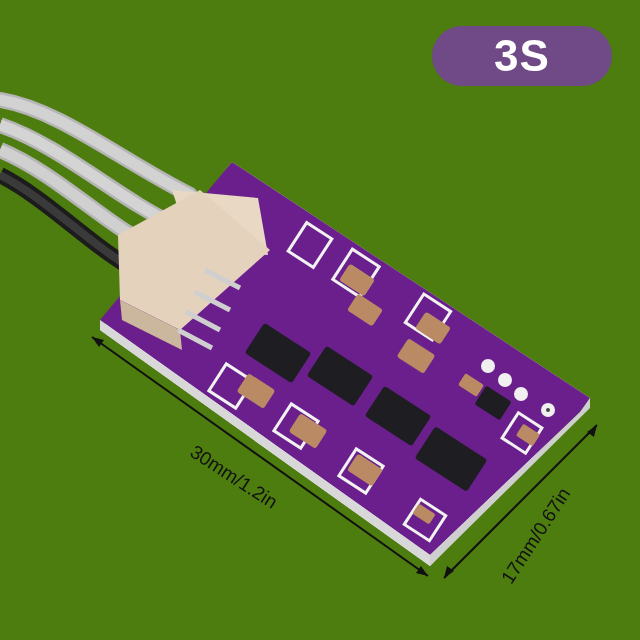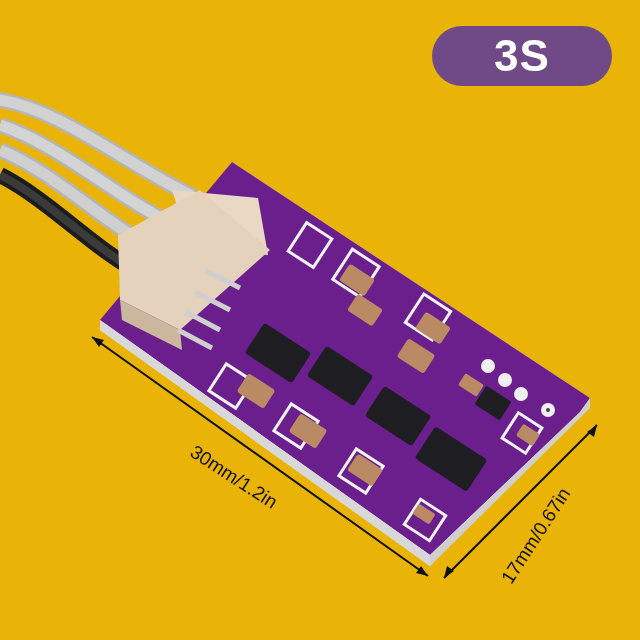--- a/index.html
+++ b/index.html
@@ -1,16 +1,16 @@
 <!DOCTYPE html>
 <html><head>
 <meta charset="utf-8">
 <style>
   html,body{margin:0;padding:0;background:#ffffff;}
-  #stage{position:relative;width:640px;height:640px;overflow:hidden;background:#eab308;font-family:"Liberation Sans",sans-serif;}
+  #stage{position:relative;width:640px;height:640px;overflow:hidden;background:#4d7c0f;font-family:"Liberation Sans",sans-serif;}
   .badge{position:absolute;left:432px;top:26px;width:180px;height:60px;border-radius:30px;background:#6f4a86;display:flex;align-items:center;justify-content:center;}
   .badge span{color:#ffffff;font-weight:bold;font-size:44px;letter-spacing:1px;font-family:"Liberation Sans",sans-serif;}
   svg{position:absolute;left:0;top:0;}
   .dim-label{position:absolute;font-size:19px;color:#111;font-family:"Liberation Sans",sans-serif;white-space:nowrap;transform-origin:left top;}
   #dim-length{left:198px;top:441px;transform:rotate(33deg);}
   #dim-width{left:497px;top:576px;transform:rotate(-57deg);}
 </style>
 </head>
 <body>
 

